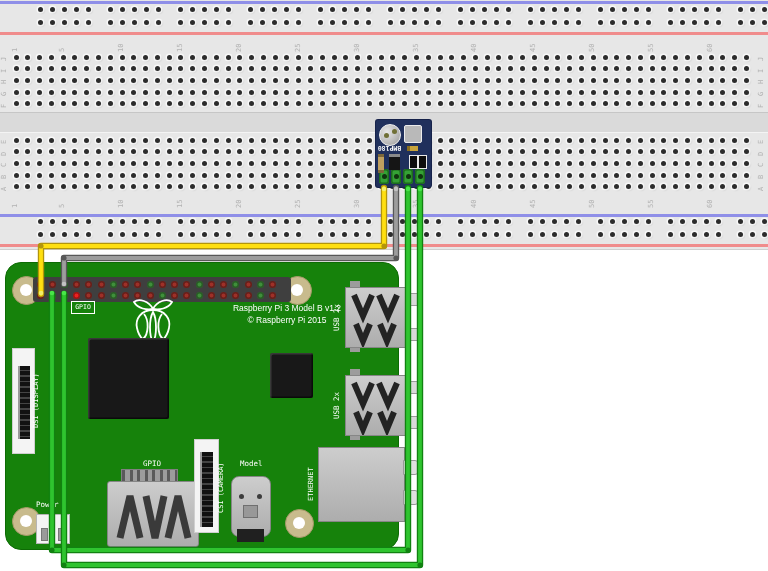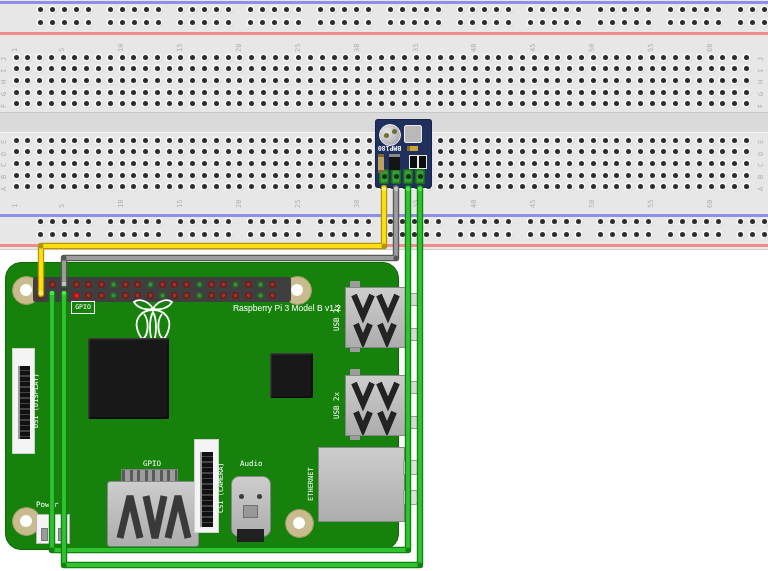--- a/index.html
+++ b/index.html
@@ -1015,20 +1015,21 @@
       <path d="M26,12 C30,4 40,1 45,5 C41,12 32,13 26,12 Z"></path>
       <path d="M26,13 C14,13 8,22 10,31 C12,41 19,47 26,47 C33,47 40,41 42,31 C44,22 38,13 26,13 Z"></path>
       <path d="M17,17 C22,23 22,37 16,42"></path>
       <path d="M35,17 C30,23 30,37 36,42"></path>
       <path d="M26,15 C22,22 22,39 26,45 C30,39 30,22 26,15 Z"></path>
     </g>
   </svg>
 
   <div class="abs pi-title">
     <div>Raspberry Pi 3 Model B v1.2</div>
+    <div>© Raspberry Pi 2015</div>
   </div>
 
   <div class="abs chip" style="left:88px;top:338px;width:81px;height:81px;"></div>
   <div class="abs chip" style="left:270px;top:353px;width:43px;height:45px;"></div>
 
   <div class="abs" style="left:12px;top:348px;width:21px;height:104px;background:#f4f4f4;border:1px solid #cfcfcf;z-index:3;"></div>
   <div class="abs" style="left:18px;top:366px;width:10px;height:73px;background:#111;z-index:3;
        border-left:2px solid #9a9a9a;background-image:repeating-linear-gradient(180deg,#111 0 4px,#444 4px 5.5px);"></div>
   <div class="abs port-label vlabel" style="left:32px;top:352px;height:98px;font-size:7px;">DSI (DISPLAY)</div>
 
@@ -1049,21 +1050,21 @@
         <path d="M60,56 L70,14 L80,56"></path>
       </g>
     </svg>
   </div>
 
   <div class="abs" style="left:194px;top:439px;width:23px;height:92px;background:#f4f4f4;border:1px solid #cfcfcf;z-index:3;"></div>
   <div class="abs" style="left:200px;top:452px;width:11px;height:75px;background:#111;z-index:3;
        border-left:2px solid #9a9a9a;background-image:repeating-linear-gradient(180deg,#111 0 4px,#444 4px 5.5px);"></div>
   <div class="abs port-label vlabel" style="left:217px;top:444px;height:88px;font-size:7px;">CSI (CAMERA)</div>
 
-  <div class="abs port-label" style="left:240px;top:459px;">Audio</div>
+  <div class="abs port-label" style="left:240px;top:459px;">Model</div>
   <div class="abs gray-body" style="left:231px;top:476px;width:38px;height:59px;border-radius:8px;"></div>
   <div class="abs" style="left:239px;top:494px;width:5px;height:5px;border-radius:50%;background:#3c3c3c;z-index:4;"></div>
   <div class="abs" style="left:257px;top:494px;width:5px;height:5px;border-radius:50%;background:#3c3c3c;z-index:4;"></div>
   <div class="abs" style="left:243px;top:505px;width:13px;height:11px;background:#989898;border:1px solid #6f6f6f;z-index:4;"></div>
   <div class="abs" style="left:237px;top:529px;width:27px;height:13px;background:#202020;z-index:4;"></div>
 
   <div class="abs port-label vlabel" style="left:332px;top:292px;height:50px;">USB 2x</div>
   <div class="abs" style="left:350px;top:281px;width:10px;height:6px;background:#9c9c9c;z-index:3;"></div>
   <div class="abs" style="left:350px;top:346px;width:10px;height:6px;background:#9c9c9c;z-index:3;"></div>
   <div class="abs" style="left:404px;top:293px;width:14px;height:11px;background:#d9d9d9;border:1px solid #9a9a9a;z-index:3;"></div>

